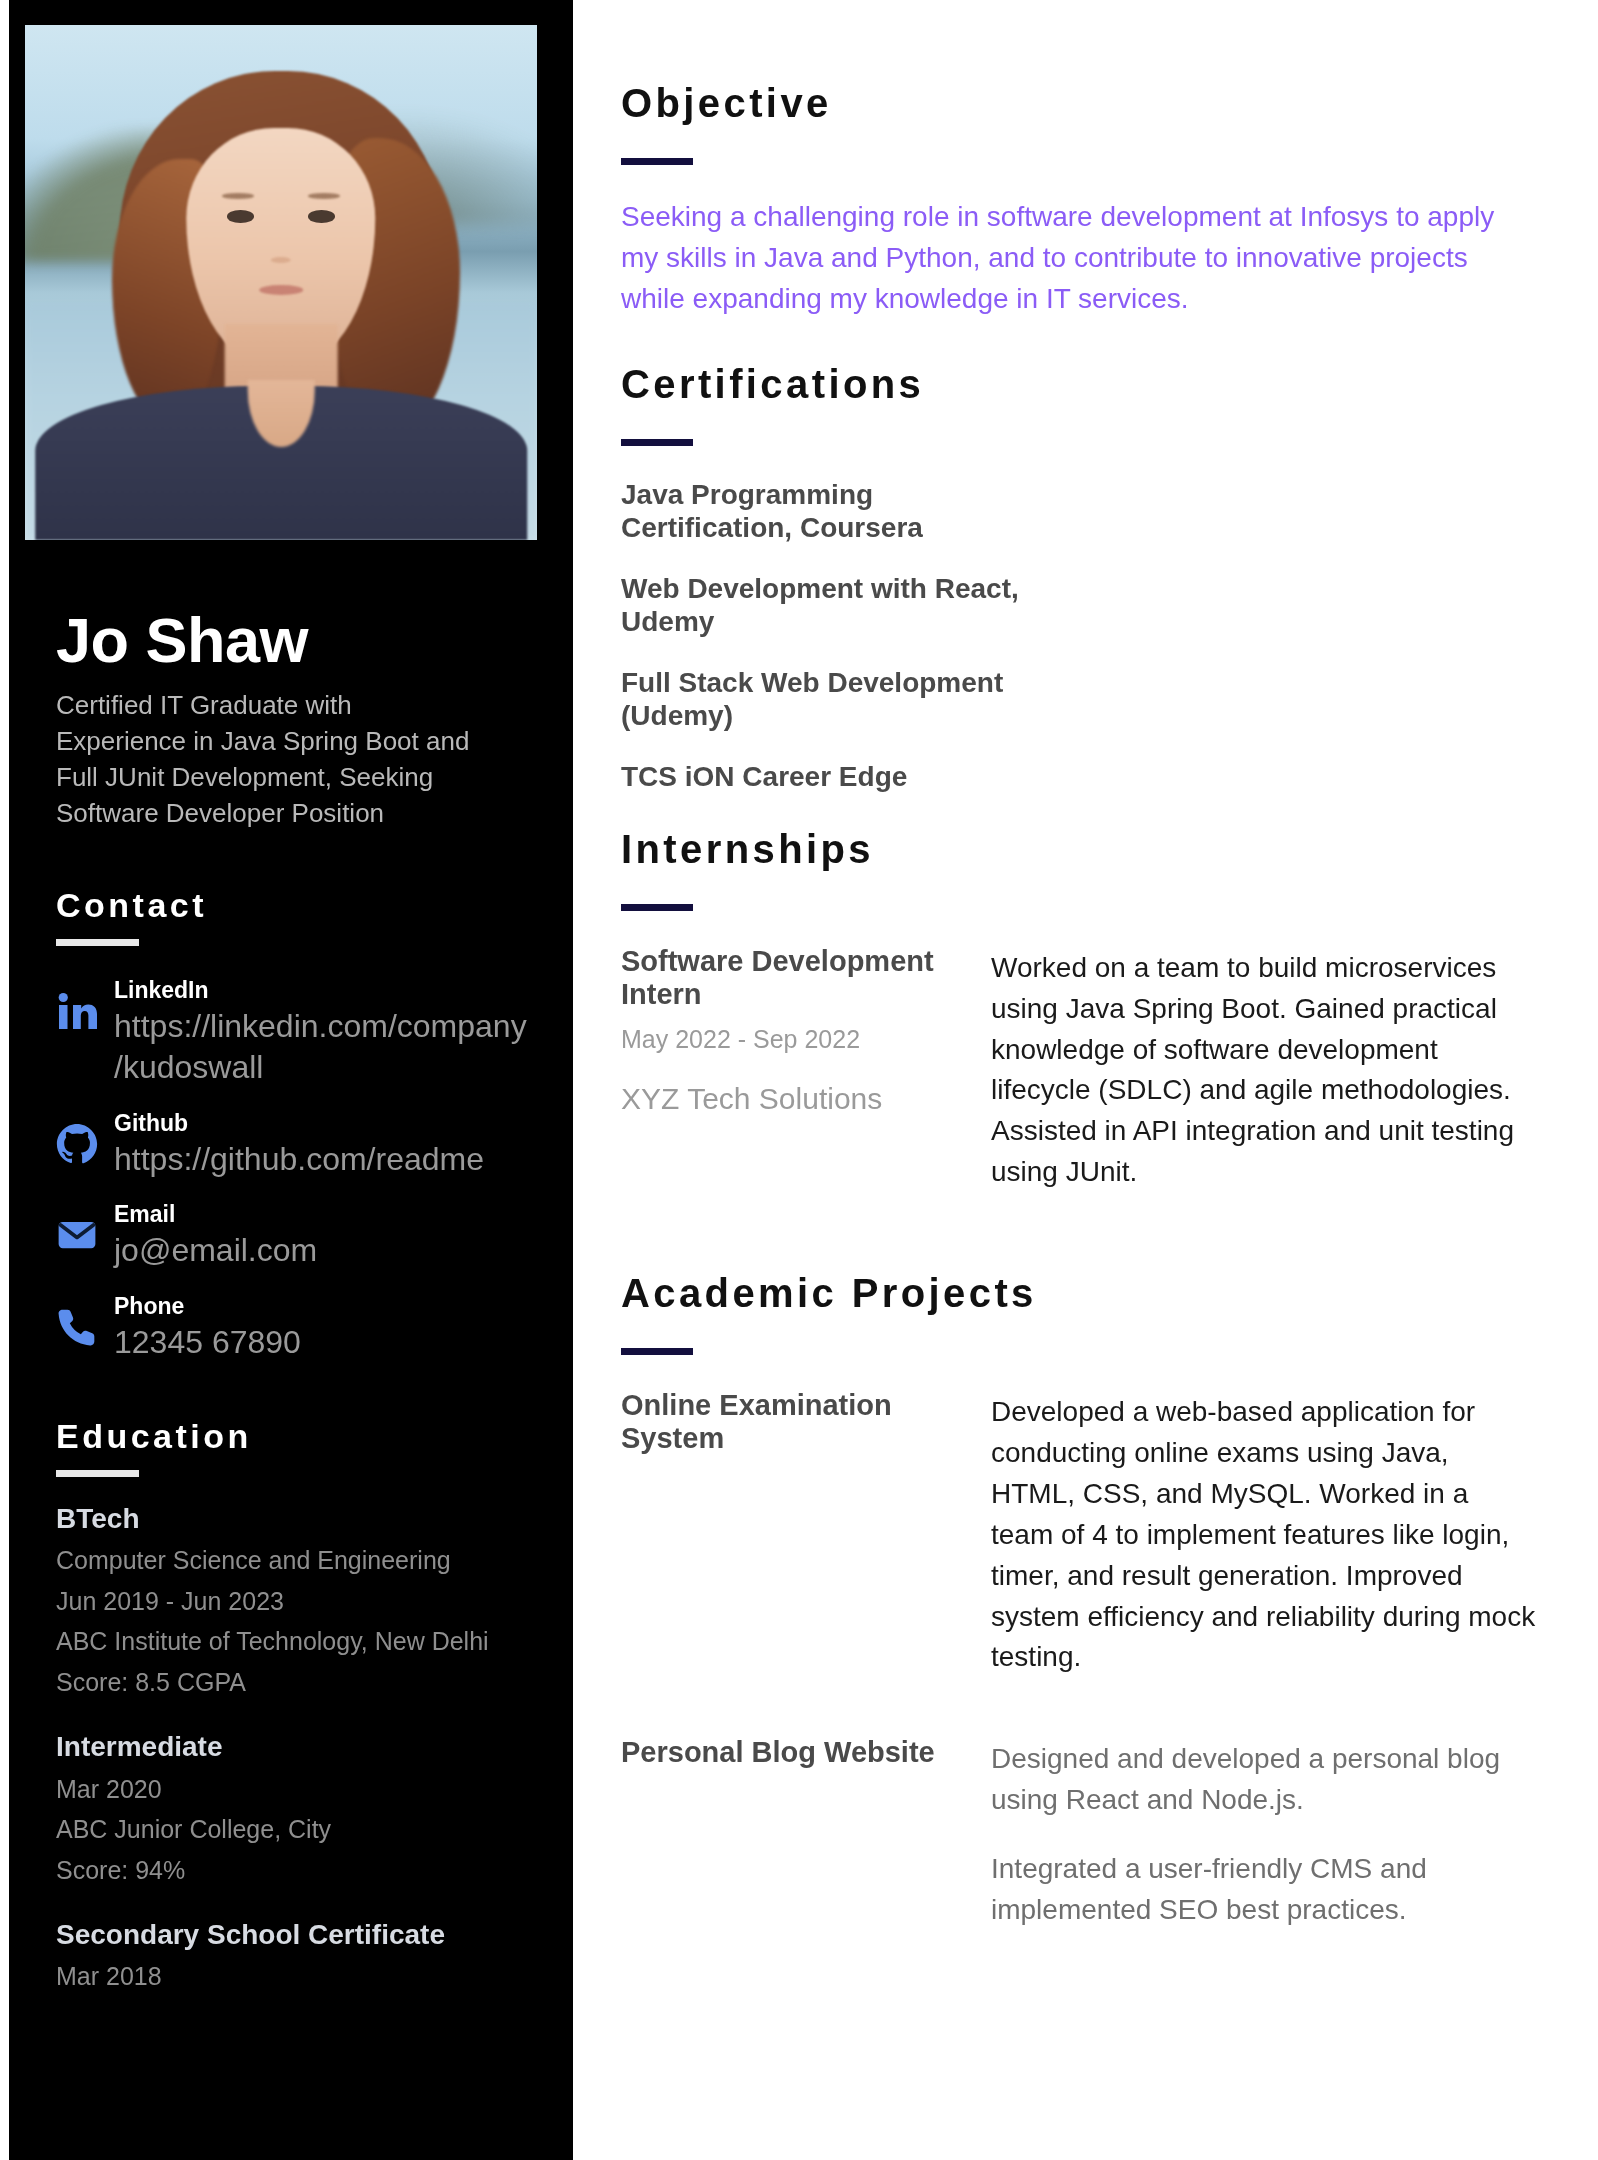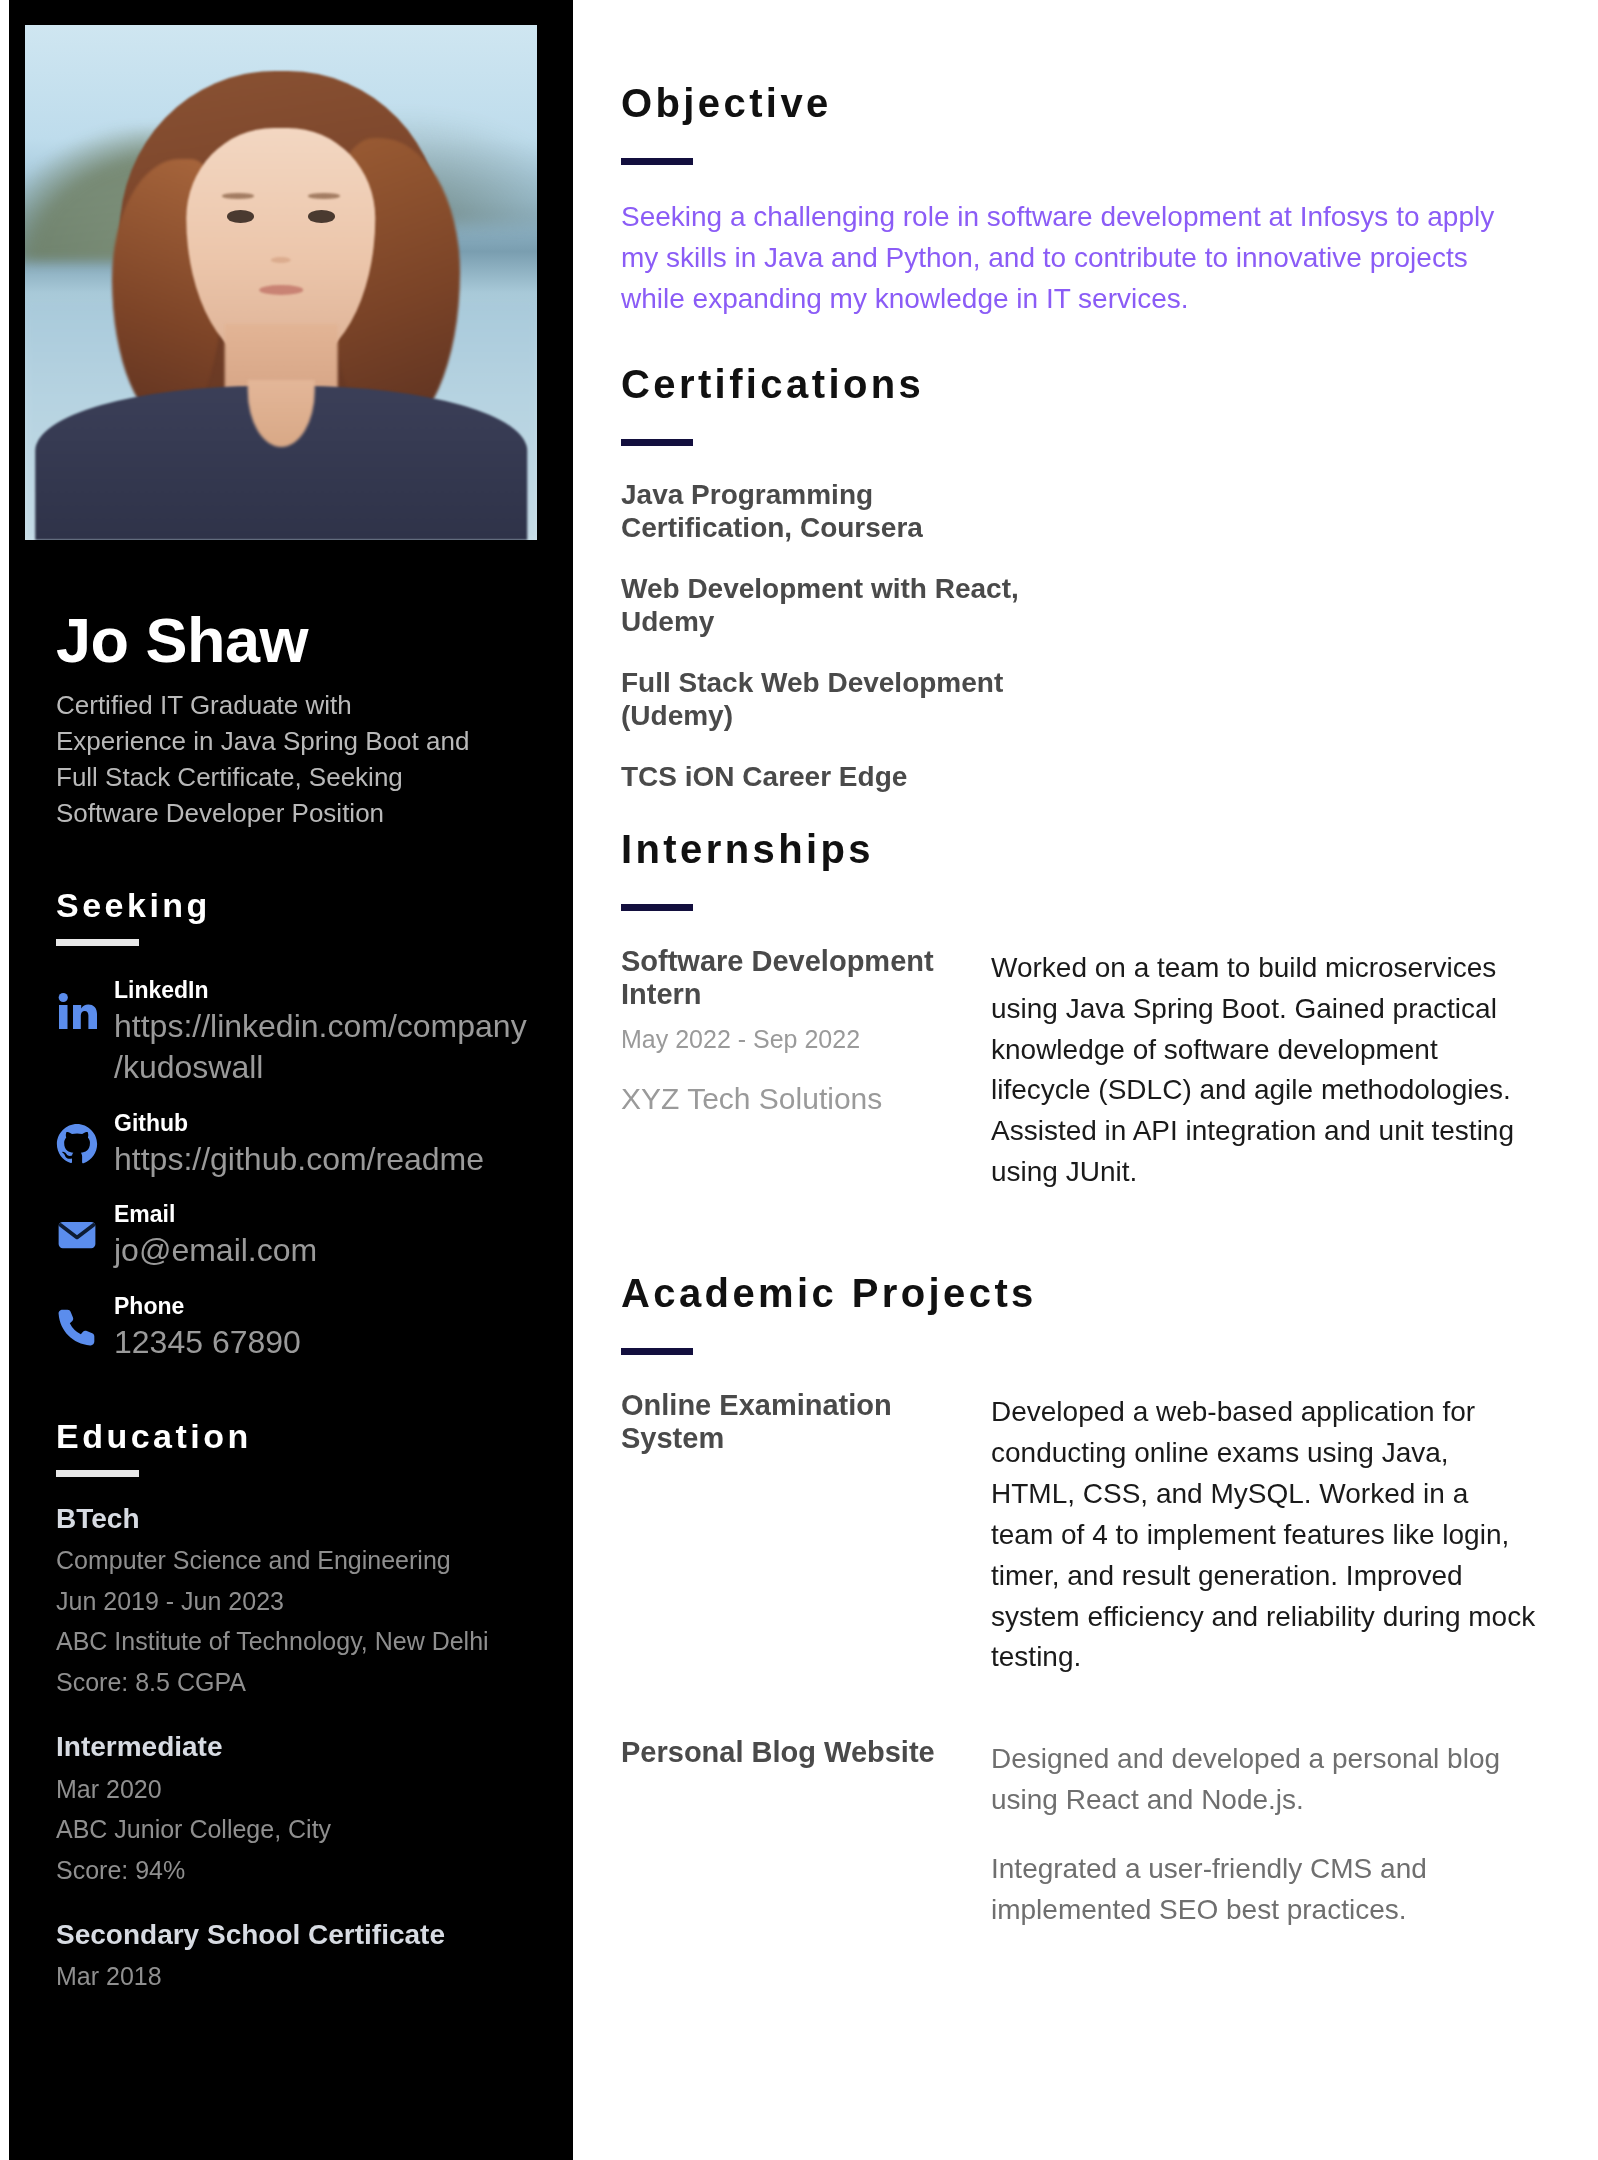--- a/index.html
+++ b/index.html
@@ -344,23 +344,23 @@
         <div class="ph-nose"></div>
         <div class="ph-mouth"></div>
         <div class="ph-neck"></div>
         <div class="ph-shirt"></div>
         <div class="ph-collar"></div>
       </div>
     </div>
 
     <div class="sb-inner">
       <h1 class="name">Jo Shaw</h1>
-      <p class="tagline">Certified IT Graduate with Experience in Java Spring Boot and Full Stack Certificate, Seeking Software Developer Position</p>
-
-      <h2 class="sb-head">Seeking</h2>
+      <p class="tagline">Certified IT Graduate with Experience in Java Spring Boot and Full JUnit Development, Seeking Software Developer Position</p>
+
+      <h2 class="sb-head">Contact</h2>
       <div class="sb-rule"></div>
 
       <div class="contact-list">
 
         <div class="contact-row">
           <div class="c-icon">
             <svg width="42" height="42" viewBox="0 0 42 42" aria-hidden="true">
               <rect x="3" y="15" width="8.5" height="24" fill="#5b8ded"></rect>
               <circle cx="7.25" cy="7.5" r="4.6" fill="#5b8ded"></circle>
               <path d="M17 15h8.2v3.4c1.5-2.4 4-3.9 7.1-3.9 5.3 0 8.7 3.3 8.7 9.6V39h-8.6V25.6c0-2.9-1.2-4.6-3.7-4.6-2.4 0-3.9 1.7-3.9 4.6V39H17V15z" fill="#5b8ded"></path>

